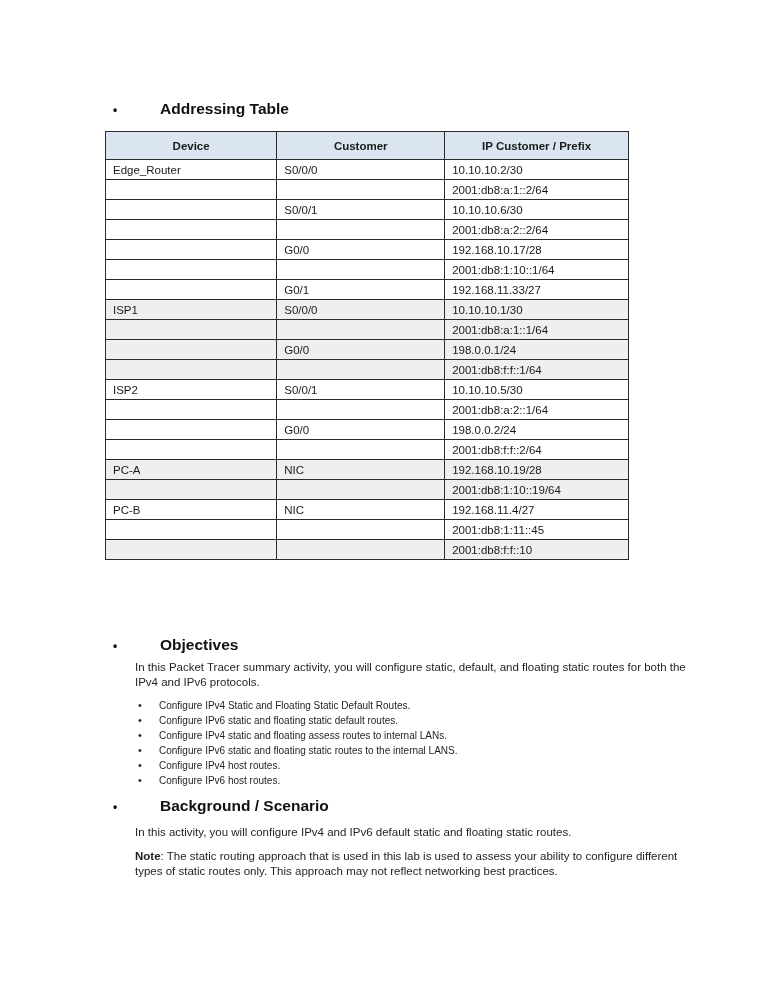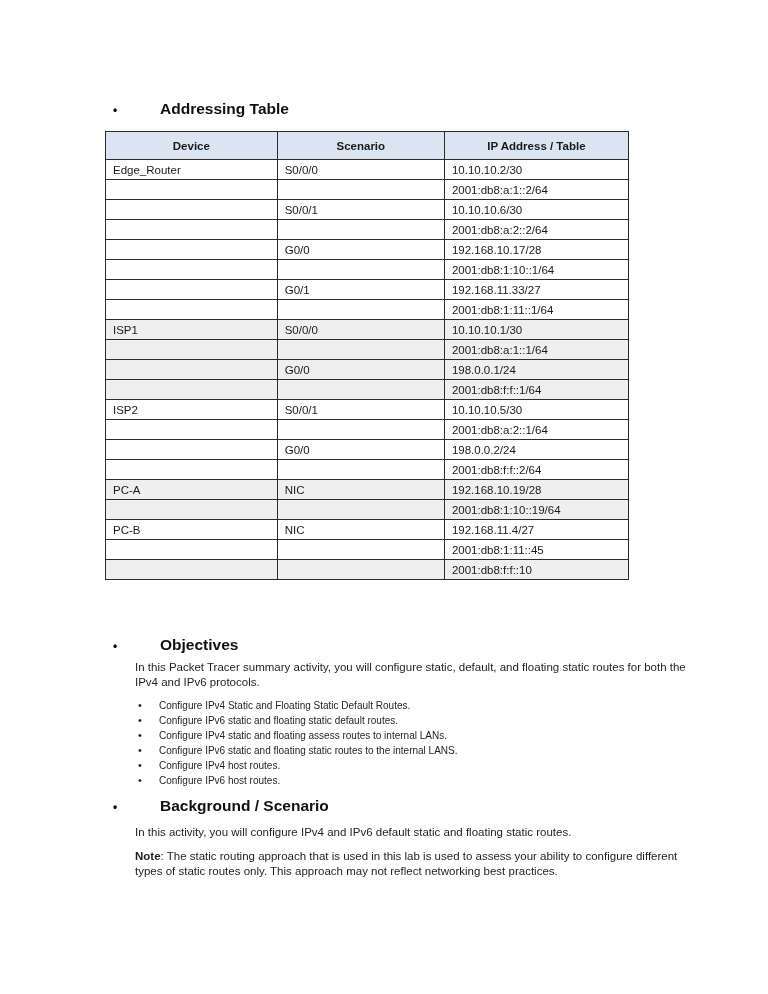--- a/index.html
+++ b/index.html
@@ -113,22 +113,22 @@
 
   <table class="addr-table">
     <colgroup>
         <col class="c1">
         <col class="c2">
         <col class="c3">
       </colgroup>
     <thead>
       <tr>
         <th>Device</th>
-        <th>Scenario</th>
-        <th>IP Address / Table</th>
+        <th>Customer</th>
+        <th>IP Customer / Prefix</th>
       </tr>
     </thead>
     <tbody>
         <tr>
           <td>Edge_Router</td>
           <td>S0/0/0</td>
           <td>10.10.10.2/30</td>
         </tr>
         <tr>
           <td></td>
@@ -152,25 +152,20 @@
         </tr>
         <tr>
           <td></td>
           <td></td>
           <td>2001:db8:1:10::1/64</td>
         </tr>
         <tr>
           <td></td>
           <td>G0/1</td>
           <td>192.168.11.33/27</td>
-        </tr>
-        <tr>
-          <td></td>
-          <td></td>
-          <td>2001:db8:1:11::1/64</td>
         </tr>
         <tr class="shaded">
           <td>ISP1</td>
           <td>S0/0/0</td>
           <td>10.10.10.1/30</td>
         </tr>
         <tr class="shaded">
           <td></td>
           <td></td>
           <td>2001:db8:a:1::1/64</td>

